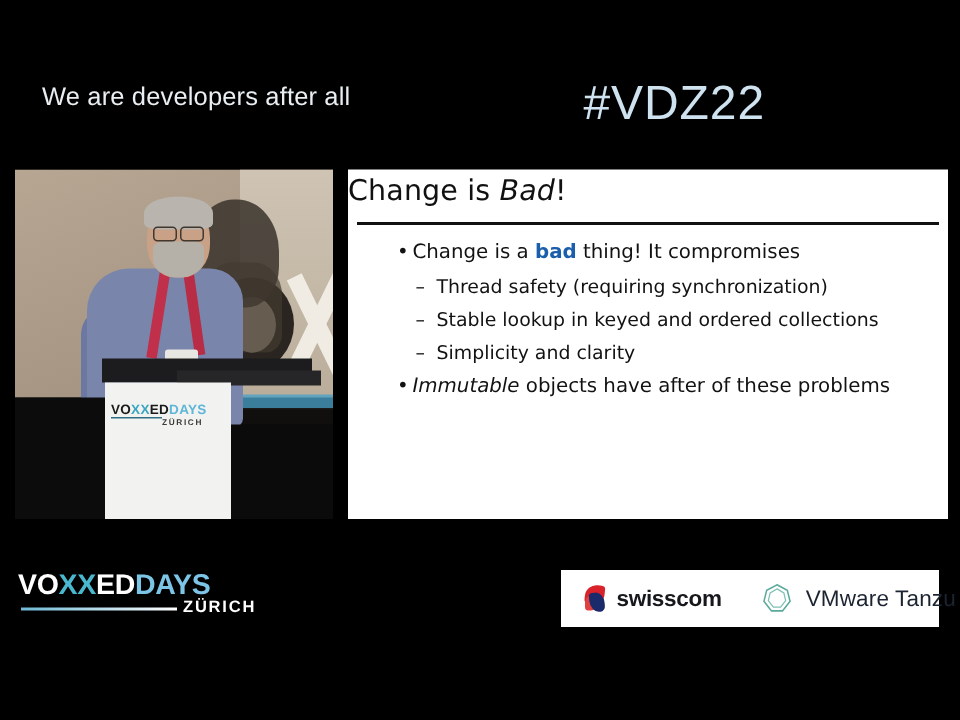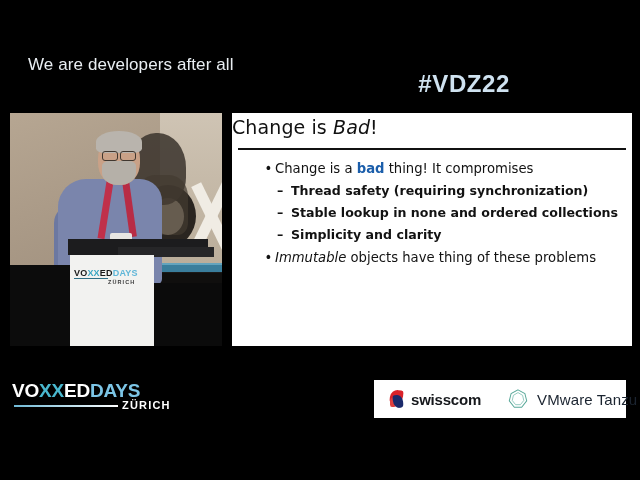--- a/index.html
+++ b/index.html
@@ -13,22 +13,22 @@
 
   
   .header { position:absolute; left:0; top:48px; width:524px; height:44px; }
   .header-title {
     position:absolute; left:28px; top:7px;
     font-size:17px; color:#e9eef2; letter-spacing:.1px;
     font-weight:400; white-space:nowrap;
   }
   .header-hashtag {
     position:absolute; right:14px; top:2px;
-    font-size:24px; font-weight:700; color:#cfe2f0;
-    letter-spacing:.6px; white-space:nowrap;margin-top:20px;
+    font-size:32px; font-weight:400; color:#cfe2f0;
+    letter-spacing:.6px; white-space:nowrap;
   }
 
   
   .video {
     position:absolute; left:10px; top:113px; width:212px; height:233px;
     overflow:hidden; background:#0a0a0a;
   }
   .v-wall { position:absolute; left:0; top:0; width:212px; height:160px;
     background:linear-gradient(160deg,#b6a692 0%,#ab9b88 45%,#9e8e7c 100%); }
   .v-wall-r { position:absolute; left:150px; top:0; width:62px; height:160px;
@@ -121,21 +121,21 @@
     position:relative; font-size:13.2px; color:#121212;
     font-family:"DejaVu Sans", sans-serif;
     white-space:nowrap; line-height:1.0;
   }
   .b1 .dot { display:inline-block; width:13px; text-align:center; }
   .b1 .hl { color:#1b5eab; font-weight:bold; }
   .b1 .ital { font-style:italic;margin-top:24px; }
   .b2 {
     position:relative; font-size:12.6px; color:#121212;
     font-family:"DejaVu Sans", sans-serif;
-    white-space:nowrap; line-height:1.0; padding-left:15px;font-weight:bold;
+    white-space:nowrap; line-height:1.0; padding-left:15px;
   }
   .b2 .dash { display:inline-block; width:14px; }
   .row { height:23px; display:flex; align-items:center; }
   .row-l { height:22px; display:flex; align-items:center; }
 
   
   .logo {
     position:absolute; left:12px; top:380px; width:158px; height:40px;
   }
   .logo-main {
@@ -224,30 +224,30 @@
       <div class="row">
         <div class="b1"><span class="dot">•</span><span>Change is a </span><span class="hl">bad</span><span> thing! It compromises</span></div>
       </div>
 
       <div class="row-l">
         <div class="b2"><span class="dash">–</span><span>Thread safety (requiring synchronization)</span></div>
       </div>
 
 
       <div class="row-l">
-        <div class="b2"><span class="dash">–</span><span>Stable lookup in none and ordered collections</span></div>
+        <div class="b2"><span class="dash">–</span><span>Stable lookup in keyed and ordered collections</span></div>
       </div>
 
 
       <div class="row-l">
         <div class="b2"><span class="dash">–</span><span>Simplicity and clarity</span></div>
       </div>
 
       <div class="row">
-        <div class="b1"><span class="dot">•</span><span class="ital">Immutable</span><span> objects have thing of these problems</span></div>
+        <div class="b1"><span class="dot">•</span><span class="ital">Immutable</span><span> objects have after of these problems</span></div>
       </div>
 
     </div>
   </div>
 
   <div class="logo">
     <div class="logo-main"><span>VO</span><span class="x2">XX</span><span>ED</span><span class="days">DAYS</span></div>
     <div class="logo-line"></div>
     <div class="logo-sub">ZÜRICH</div>
   </div>

